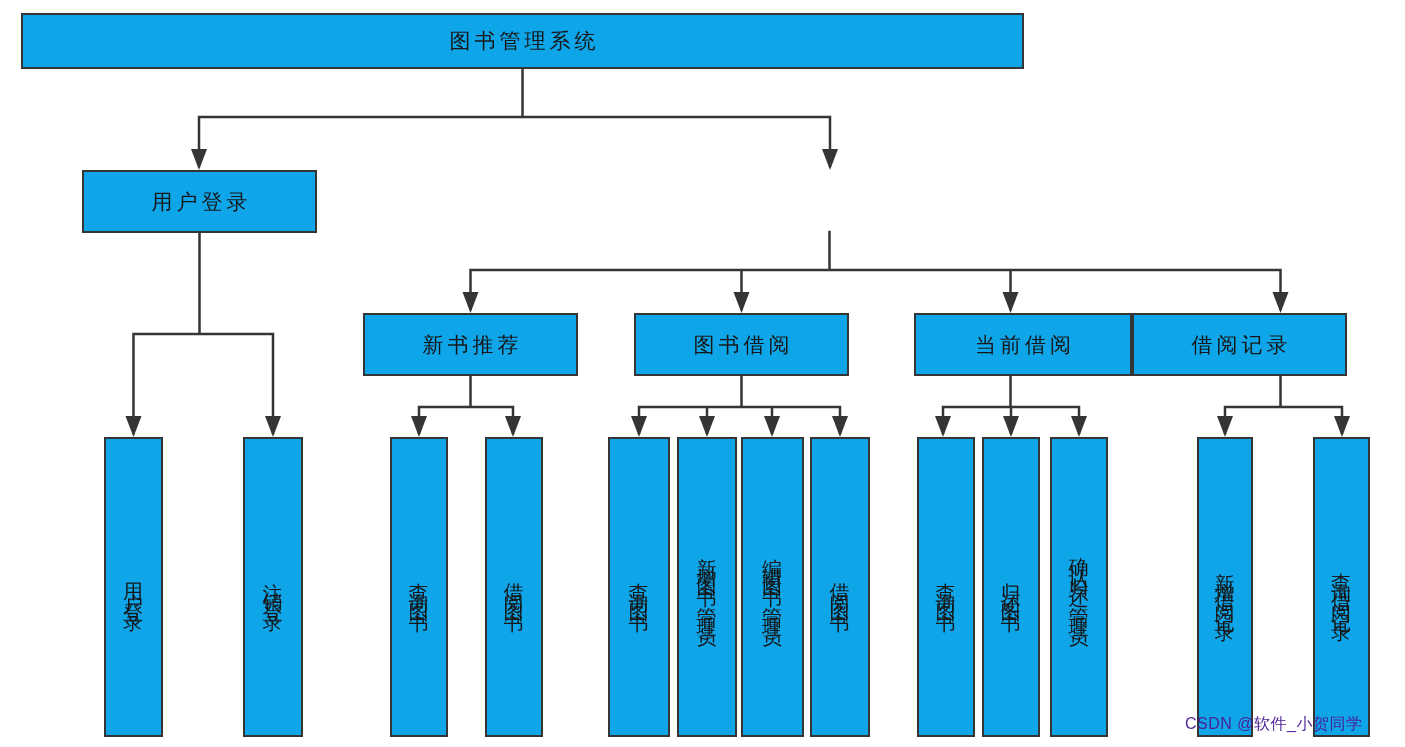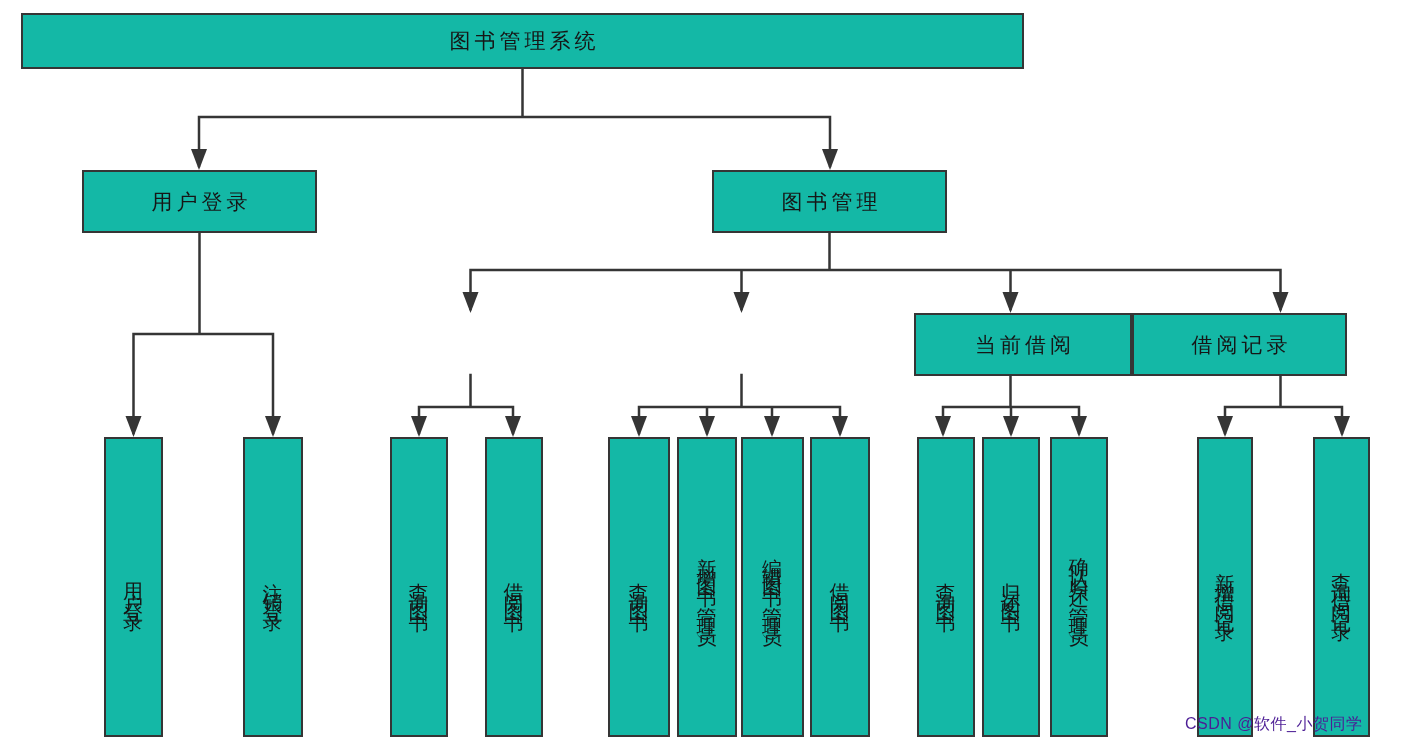--- a/index.html
+++ b/index.html
@@ -7,21 +7,21 @@
     position:relative;
     width:1405px;height:747px;
     background:#ffffff;
     font-family:"Liberation Sans", sans-serif;
     overflow:hidden;
   }
   .wires{position:absolute;left:0;top:0;z-index:1;}
   .box{
     position:absolute;
     box-sizing:border-box;
-    background:#14b8a6;
+    background:#0ea5e9;
     border:2.5px solid #353535;
     display:flex;
     align-items:center;
     justify-content:center;
     color:#161616;
     z-index:2;
     text-align:right;
   }
   .hlabel{
     font-size:21px;
@@ -97,24 +97,27 @@
     </g>
   </svg>
 
   <div class="box lvl1">
     <span class="hlabel">图书管理系统</span>
   </div>
 
   <div class="box lvl2" style="left:82px;">
     <span class="hlabel">用户登录</span>
   </div>
-  <div class="box lvl2" style="left:712px;">
-    <span class="hlabel">图书管理</span>
+
+  <div class="box lvl3" style="left:363px;">
+    <span class="hlabel">新书推荐</span>
   </div>
-
+  <div class="box lvl3" style="left:634px;">
+    <span class="hlabel">图书借阅</span>
+  </div>
   <div class="box lvl3" style="left:902px;width:218px;margin-left:12px;">
     <span class="hlabel">当前借阅</span>
   </div>
   <div class="box lvl3" style="left:1132px;">
     <span class="hlabel">借阅记录</span>
   </div>
 
   <div class="box leaf" style="left:104px;width:59px;">
     <span class="vlabel">用户登录</span>
   </div>

